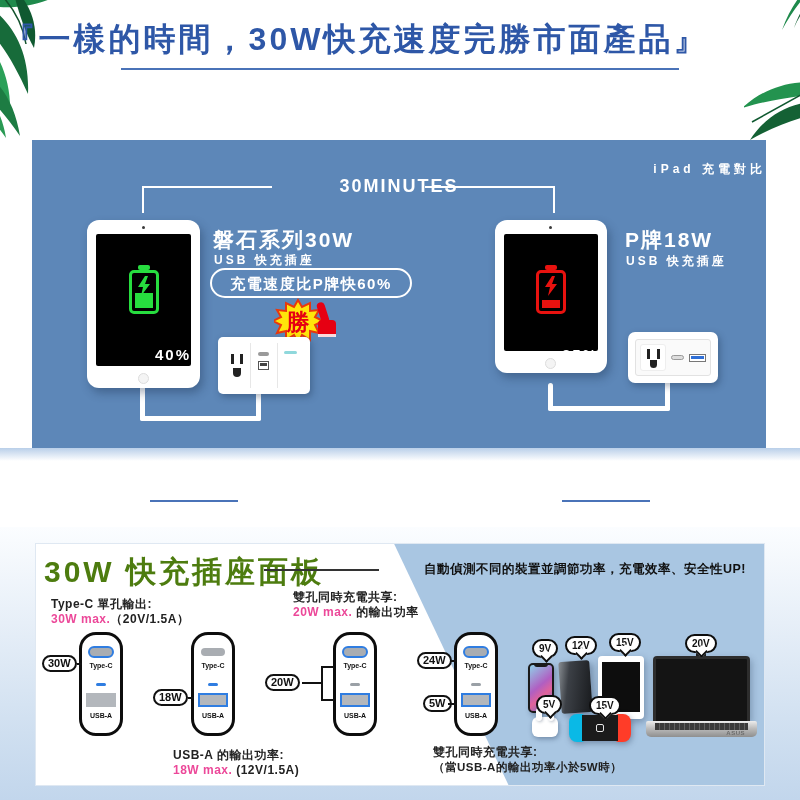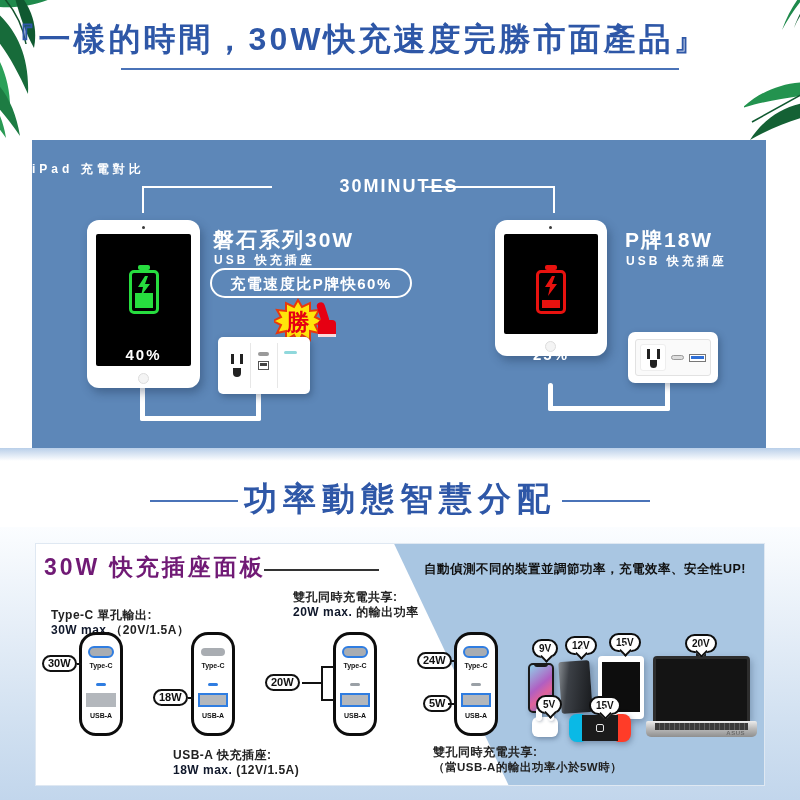--- a/index.html
+++ b/index.html
@@ -8,47 +8,47 @@
 #page{position:relative;width:800px;height:800px;background:#fff;overflow:hidden}
 
 
 .main-title{position:absolute;top:18px;left:0;width:712px;text-align:center;font-size:32px;font-weight:700;color:#2e57a7;letter-spacing:3px;white-space:nowrap}
 .title-underline{position:absolute;top:68px;left:121px;width:558px;height:2px;background:#4a73b8}
 .subtitle{position:absolute;top:84px;left:0;width:800px;text-align:center;font-size:12.5px;font-weight:700;color:#3c66ae;letter-spacing:1px;white-space:nowrap}
 
 
 .blue-panel{position:absolute;top:140px;left:32px;width:734px;height:308px;background:#5d87b8}
 .panel-fade{position:absolute;top:448px;left:0;width:800px;height:13px;background:linear-gradient(180deg,#b9cfe9,rgba(244,248,252,0))}
-.cmp-small{position:absolute;top:21px;left:0;width:100%;text-align:left;color:#fff;font-size:12px;font-weight:700;letter-spacing:4px}
+.cmp-small{position:absolute;top:21px;left:0;width:100%;text-align:right;color:#fff;font-size:12px;font-weight:700;letter-spacing:4px}
 .cmp-big{position:absolute;top:36px;left:0;width:100%;text-align:center;color:#fff;font-size:18px;font-weight:700;letter-spacing:2px}
 .brk{position:absolute;background:#fff}
 .brk-lh{left:110px;top:46px;width:130px;height:2px}
 .brk-lv{left:110px;top:46px;width:2px;height:27px}
 .brk-rh{left:393px;top:46px;width:130px;height:2px}
 .brk-rv{left:521px;top:46px;width:2px;height:27px}
 .cable{position:absolute;background:#fff;border-radius:3px}
 .cbl1{left:108px;top:245px;width:5px;height:36px}
 .cbl2{left:108px;top:276px;width:121px;height:5px}
 .cbl3{left:224px;top:250px;width:5px;height:31px}
 .cbr1{left:516px;top:243px;width:5px;height:28px}
 .cbr2{left:516px;top:266px;width:122px;height:5px}
 .cbr3{left:633px;top:240px;width:5px;height:31px}
 .ipad{position:absolute;background:#fff;border-radius:12px;box-shadow:3px 5px 10px rgba(20,40,70,.35)}
 .ipad-left{left:55px;top:80px;width:113px;height:168px}
-.ipad-right{left:463px;top:80px;width:112px;height:136px}
+.ipad-right{left:463px;top:80px;width:112px;height:153px}
 .ipad .screen{position:absolute;left:9px;right:9px;top:14px;bottom:22px;background:#000;border-radius:2px}
 .ipad .cam{position:absolute;top:6px;left:50%;margin-left:-2px;width:3px;height:3px;border-radius:50%;background:#3a3a3a}
 .ipad .home{position:absolute;bottom:4px;left:50%;margin-left:-6px;width:11px;height:11px;border-radius:50%;background:#f4f4f4;border:1px solid #ddd}
 .battery{position:absolute;left:50%;top:36px;margin-left:-15px;width:30px;height:44px;border:3px solid var(--c);border-radius:5px;background:#000}
 .battery .cap{position:absolute;top:-8px;left:50%;margin-left:-6px;width:12px;height:5px;border-radius:2px;background:var(--c)}
 .battery svg{position:absolute;top:3px;left:50%;margin-left:-7px}
 .battery .fill{position:absolute;left:3px;right:3px;bottom:3px;background:var(--c)}
 .battery.green{--c:#27dd3f}.battery.green .fill{height:15px}
 .battery.red{--c:#e8120f}.battery.red .fill{height:8px}
-.pct{position:absolute;top:112px;left:0;width:100%;text-align:center;color:#fff;font-weight:700;font-size:15px;letter-spacing:2px}
+.pct{position:absolute;top:112px;left:0;width:100%;text-align:right;color:#fff;font-weight:700;font-size:15px;letter-spacing:2px}
 .cmp-name{position:absolute;color:#fff;font-weight:700;font-size:21px;letter-spacing:2px;white-space:nowrap}
 .name-left{left:181px;top:86px}
 .name-right{left:593px;top:86px}
 .cmp-sub{position:absolute;color:#fff;font-weight:700;font-size:12px;letter-spacing:3px;white-space:nowrap}
 .sub-left{left:182px;top:112px}
 .sub-right{left:594px;top:113px}
 .pill{position:absolute;left:178px;top:128px;width:202px;height:30px;border:2px solid #fff;border-radius:17px;color:#fff;font-weight:700;font-size:15px;letter-spacing:1.5px;text-align:center;line-height:27px;white-space:nowrap}
 .win-badge{position:absolute;left:242px;top:156px;width:68px;height:56px}
 .outlet-left{position:absolute;left:186px;top:197px;width:92px;height:57px;background:#fff;border-radius:5px;box-shadow:2px 3px 7px rgba(20,40,70,.35);padding:6px 7px;display:flex}
 .olm{flex:1;position:relative;border-left:1px solid #e7e7e7}
@@ -73,27 +73,27 @@
 
 
 .sec-title{position:absolute;top:477px;left:0;width:800px;text-align:center;font-size:33px;font-weight:700;color:#2e57a7;letter-spacing:6px;white-space:nowrap}
 .sec-line{position:absolute;top:500px;width:88px;height:2px;background:#4a73b8}
 .sec-line.l{left:150px}.sec-line.r{left:562px}
 
 
 .bottom-bg{position:absolute;top:527px;left:0;width:800px;height:273px;background:linear-gradient(180deg,#fbfdff 0%,#e7eff8 35%,#cfdff0 75%,#c2d6ec 100%)}
 .card{position:absolute;top:543px;left:35px;width:730px;height:243px;background:#fff;border:1px solid #dfe8f2}
 .card-blue{position:absolute;inset:0;background:#a9c6e2;clip-path:polygon(49.2% 0,100% 0,100% 100%,64.9% 100%)}
-.card-title{position:absolute;left:8px;top:8px;font-size:23px;font-weight:700;color:#701a75;letter-spacing:3px;white-space:nowrap}
+.card-title{position:absolute;left:8px;top:8px;font-size:30px;font-weight:700;color:#4d7c0f;letter-spacing:3px;white-space:nowrap}
 .card-title-line{position:absolute;left:228px;top:25px;width:115px;height:2px;background:#333}
 .banner-text{position:absolute;left:388px;top:17px;width:338px;font-size:12.5px;font-weight:700;color:#111;letter-spacing:.5px}
 .spec{position:absolute;font-weight:700;color:#222;font-size:12px;line-height:15px;letter-spacing:.5px;white-space:nowrap}
-.spec .hl{color:#0f172a}
+.spec .hl{color:#ec4899}
 .spec .note{font-size:11.5px}
-.spec-typec{left:15px;top:64px}
+.spec-typec{left:15px;top:53px}
 .spec-dualtop{left:257px;top:46px}
 .spec-usba{left:137px;top:204px}
 .spec-dualbot{left:397px;top:201px}
 .plate{position:absolute;width:44px;height:104px;background:#fff;border:3px solid #0d0d0d;border-radius:17px}
 .plate1{left:43px;top:88px}.plate2{left:155px;top:88px}.plate3{left:297px;top:88px}.plate4{left:418px;top:88px}
 .p-typec{position:absolute;left:50%;top:13px;margin-left:-12px;width:24px;height:8px;border-radius:4px;background:#a9adb2}
 .p-typec.on{width:26px;height:12px;top:11px;margin-left:-13px;border:2px solid #2f7de1;border-radius:6px}
 .p-lbl{position:absolute;left:0;width:100%;text-align:center;font-size:7px;font-weight:700;color:#111}
 .p-lbl.c{top:27px}.p-lbl.a{top:77px}
 .p-dash{position:absolute;left:50%;margin-left:-5px;top:48px;width:10px;height:3px;border-radius:1.5px}
@@ -267,21 +267,20 @@
         <div class="usb-area">
           <i class="typec-port"></i>
           <i class="usba-port"></i>
         </div>
       </div>
     </div>
 
   </div>
   <div class="panel-fade"></div>
 
-  <div class="sec-title">功率動態智慧分配</div>
   <i class="sec-line l"></i>
   <i class="sec-line r"></i>
 
   <div class="bottom-bg"></div>
   <div class="card">
     <div class="card-blue"></div>
 
     <div class="card-title">30W 快充插座面板</div>
     <i class="card-title-line"></i>
     <div class="banner-text">自動偵測不同的裝置並調節功率，充電效率、安全性UP!</div>
@@ -332,21 +331,21 @@
     <i class="conn conn-20"></i>
     <i class="brk20v"></i>
     <i class="brk20t"></i>
     <i class="brk20b"></i>
     <div class="watt watt-24">24W</div>
     <i class="conn conn-24"></i>
     <div class="watt watt-5">5W</div>
     <i class="conn conn-5"></i>
 
     <div class="spec spec-usba">
-      <div>USB-A 快充插座:</div>
+      <div>USB-A 的輸出功率:</div>
       <div><span class="hl">18W max.</span><span> (12V/1.5A)</span></div>
     </div>
     <div class="spec spec-dualbot">
       <div>雙孔同時充電共享:</div>
       <div class="note">（當USB-A的輸出功率小於5W時）</div>
     </div>
 
     <div class="dev-phone"></div>
     <div class="dev-bank"></div>
     <div class="dev-tablet"></div>

